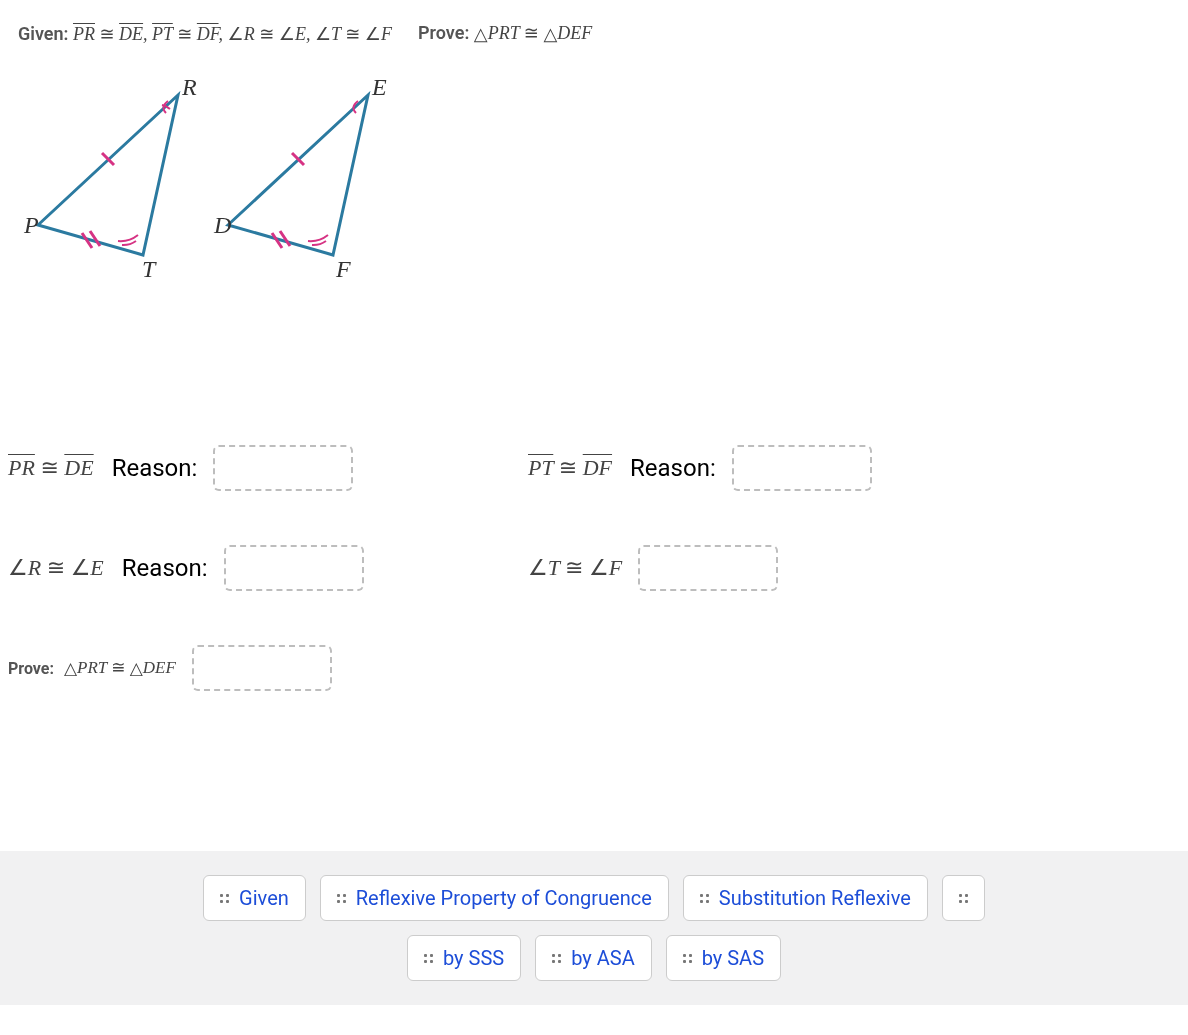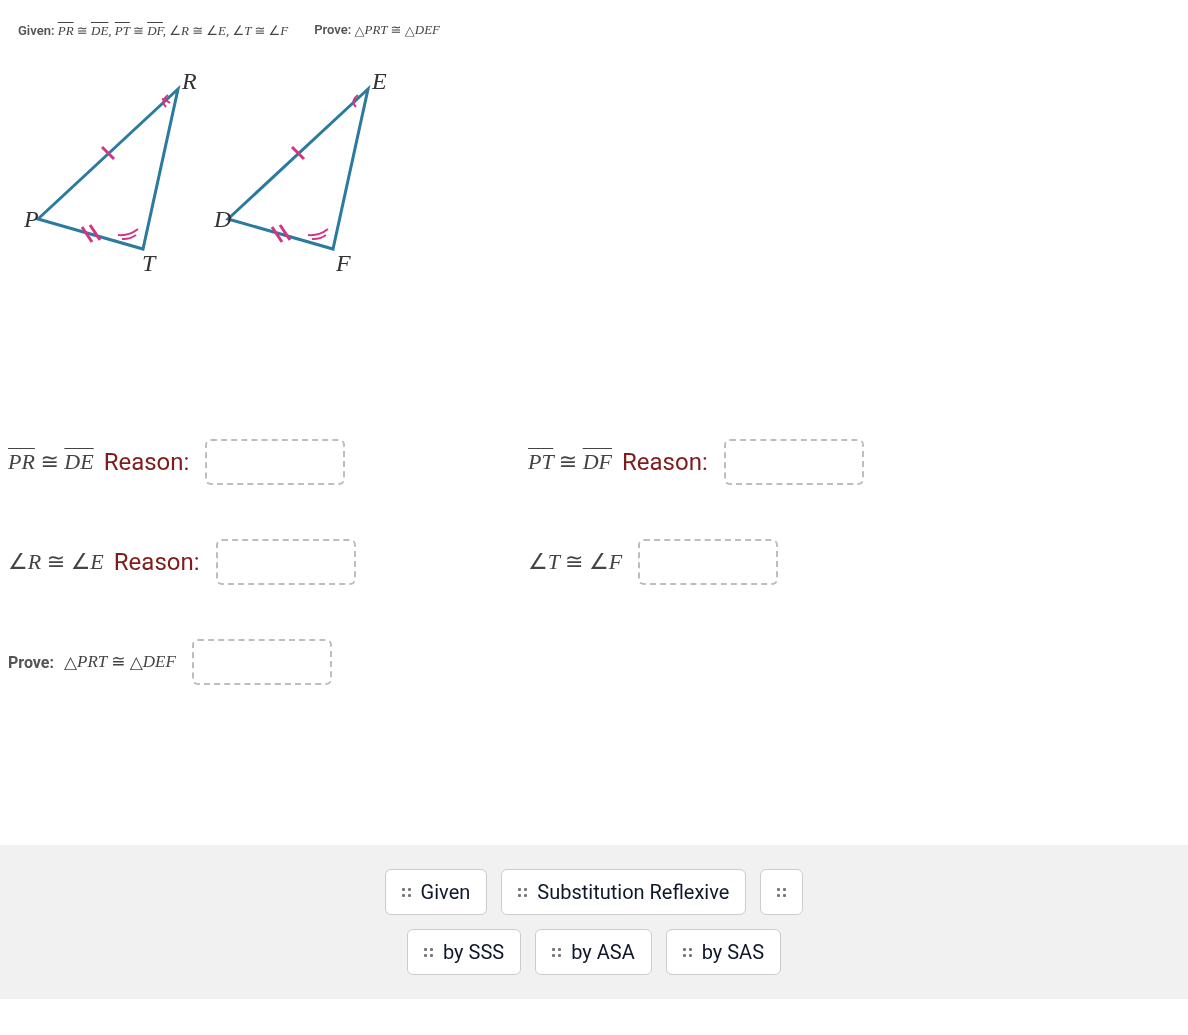--- a/index.html
+++ b/index.html
@@ -8,21 +8,21 @@
     font-family: -apple-system, BlinkMacSystemFont, "Segoe UI", Roboto, Helvetica, Arial, sans-serif;
     background: #fff;
     color: #333;
     width: 1188px;
   }
   .header {
     padding: 22px 16px 10px 18px;
     display: flex;
     gap: 26px;
     align-items: center;
-    font-size: 13px;
+    font-size: 18px;
     color: #555;
     font-weight: 600;
   }
   .header .lbl { color:#555; }
   .mathit { font-family: 'Times New Roman', Times, serif; font-style: italic; font-weight: 500; color:#444; }
   .cong { font-family: 'Times New Roman', Times, serif; font-style: normal; font-weight:500; }
   .over { text-decoration: overline; text-decoration-thickness: 1px; }
   .angle { font-style: normal; }
   .tri { font-style: normal; display:inline-block; vertical-align:-1px; }
 
@@ -43,21 +43,21 @@
     margin-bottom: 54px;
   }
   .proof-cell {
     display:flex;
     align-items:center;
     gap: 10px;
   }
   .proof-cell.left { width: 520px; }
   .proof-cell.right { width: 520px; }
   .stmt { font-family:'Times New Roman', Times, serif; font-style: italic; font-size: 22px; color:#444; }
-  .reason-label { font-size: 24px; color:#7f1d1d; font-weight:400; margin-left:0; }
+  .reason-label { font-size: 24px; color:#000000; font-weight:400; margin-left:8px; }
   .dropzone {
     border: 2px dashed #bdbdbd;
     border-radius: 6px;
     height: 46px;
     width: 140px;
     margin-left: 6px;
     background: #fff;
   }
   .prove-row {
     display:flex;
@@ -77,21 +77,21 @@
     justify-content: center;
     min-height: 150px;
     align-items:center;
   }
   .tile {
     background:#fff;
     border:1px solid #ccc;
     border-radius:6px;
     padding: 10px 16px;
     font-size: 20px;
-    color:#0f172a;
+    color:#1d4ed8;
     display:flex;
     align-items:center;
     gap:10px;
     cursor: grab;
     white-space: nowrap;
   }
   .grip {
     display:inline-grid;
     grid-template-columns: repeat(2, 3px);
     grid-template-rows: repeat(2, 3px);
@@ -209,20 +209,29 @@
         </span>
         <span>Given</span>
       </div>
       <div class="tile" draggable="true">
         <span class="grip">
           <i></i>
           <i></i>
           <i></i>
           <i></i>
         </span>
+        <span>Reflexive Property of Congruence</span>
+      </div>
+      <div class="tile" draggable="true">
+        <span class="grip">
+          <i></i>
+          <i></i>
+          <i></i>
+          <i></i>
+        </span>
         <span>Substitution Reflexive</span>
       </div>
       <div class="tile" draggable="true">
         <span class="grip">
           <i></i>
           <i></i>
           <i></i>
           <i></i>
         </span>
       </div>

